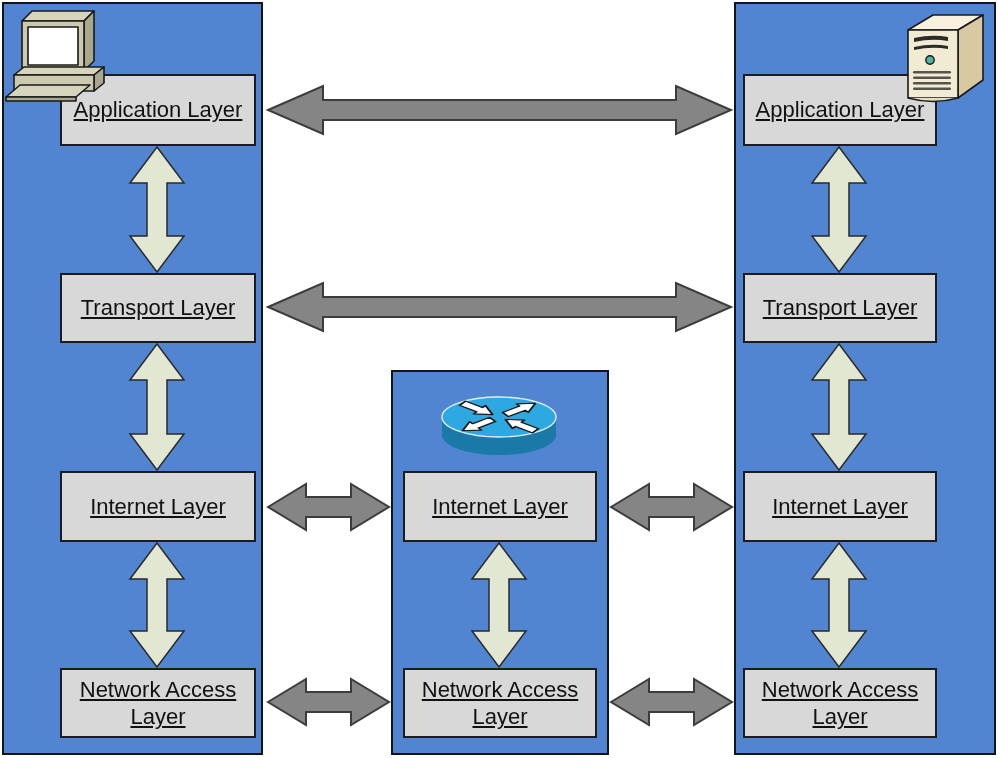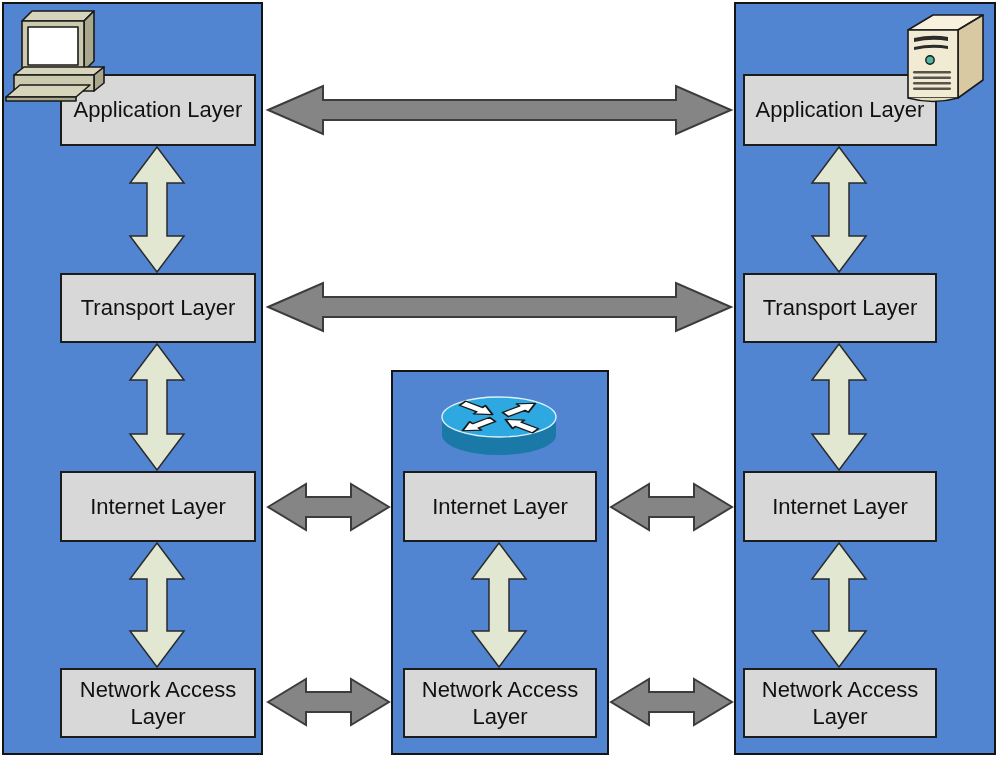--- a/index.html
+++ b/index.html
@@ -10,20 +10,21 @@
   .panel{
     position:absolute;background:var(--panel-blue,#5185D2);
     border:2px solid #141414;box-sizing:border-box;
   }
   .layer-box{
     position:absolute;background:var(--layer-box-fill,#D8D8D8);
     border:2px solid #1c1c1c;box-sizing:border-box;
     display:flex;align-items:center;justify-content:center;
     text-align:center;font-size:22px;line-height:1.25;padding:2px 4px;
     z-index:3;
+    text-decoration:underline;
   }
   svg.arrow{position:absolute;overflow:visible;z-index:2;}
   svg.icon{position:absolute;overflow:visible;z-index:4;}
   .h-arrow polygon{fill:var(--horizontal-arrow,#858585);stroke:#3c3c3c;stroke-width:2;stroke-linejoin:miter;}
   .v-arrow polygon{fill:var(--vertical-arrow,#E2E7D2);stroke:#2a2a2a;stroke-width:1.5;stroke-linejoin:miter;}
 </style>
 </head>
 <body>
 
 <div class="canvas">

